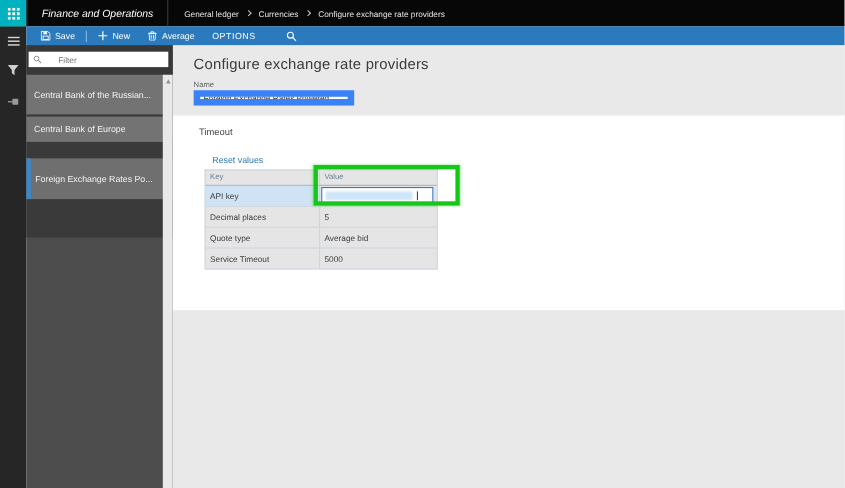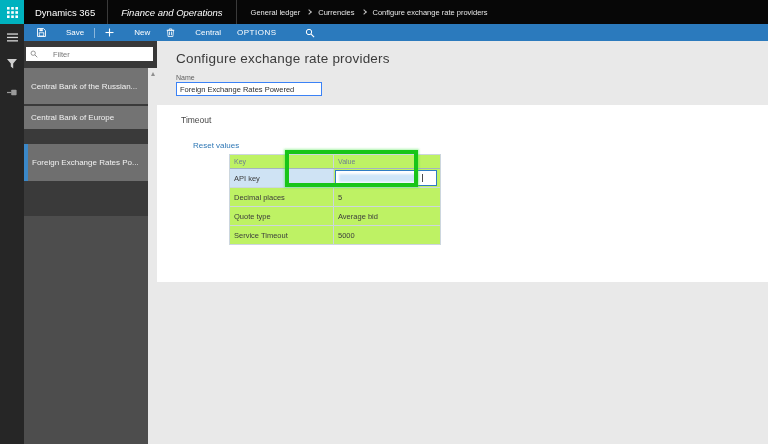--- a/index.html
+++ b/index.html
@@ -11,21 +11,21 @@
   .waffle { width:24px; height:24px; background:#00b2bf; border:none; display:flex; align-items:center; justify-content:center; cursor:pointer; flex:0 0 24px; }
   .brand { color:#fff; font-size:9.5px; display:flex; align-items:center; padding:0 12px 0 11px; white-space:nowrap; cursor:pointer; }
   .product { color:#fff; font-size:9.5px; display:flex; align-items:center; padding:0 13px; white-space:nowrap; cursor:pointer;font-style:italic; }
   .tb-sep { width:1px; background:#3a3a3a; margin:0; }
   .breadcrumb { display:flex; align-items:center; padding-left:14px; }
   .crumb { color:#e6e6e6; font-size:7.5px; white-space:nowrap; cursor:pointer; }
   .chev { width:4px; height:4px; border-top:1px solid #c2c2c2; border-right:1px solid #c2c2c2; transform:rotate(45deg); margin:0 7px; }
 
   
   .cmdbar { position:absolute; left:24px; top:24px; width:744px; height:17px; background:#2b7abd; display:flex; align-items:center; padding-left:5px; z-index:3; }
-  .cmd { background:none; border:none; color:#fff; font-size:8px; font-family:inherit; height:17px; display:flex; align-items:center; gap:20px; padding:0 8px; cursor:pointer; white-space:nowrap; }
+  .cmd { background:none; border:none; color:#fff; font-size:8px; font-family:inherit; height:17px; display:flex; align-items:center; gap:4px; padding:0 8px; cursor:pointer; white-space:nowrap; }
   .cmd-sep { width:1px; height:10px; background:rgba(255,255,255,.45); margin:0 2px; }
   .cmd.options span { letter-spacing:.5px; }
   .cmd.searchbtn { margin-left:12px; }
 
   
   .rail { position:absolute; left:0; top:24px; width:24px; height:420px; background:#262626; z-index:2; }
   .rail button { display:flex; width:24px; height:22px; align-items:center; justify-content:center; background:none; border:none; cursor:pointer; }
   .rail .b-menu { margin-top:2px; }
   .rail .b-filter { margin-top:5px; }
   .rail .b-pin { margin-top:6px; }
@@ -42,27 +42,27 @@
   .side-item.i1 { top:65px; height:23px; }
   .side-item.i2 { top:103px; height:37px; background:#6f6f6f; border-left:4px solid #3b88c8; padding-left:4px; }
   .scroll-track { position:absolute; left:124px; top:27px; width:9px; height:376px; background:#e9e9e9; cursor:pointer; }
   .scroll-up { width:0; height:0; border-left:2.5px solid transparent; border-right:2.5px solid transparent; border-bottom:4px solid #8f8f8f; margin:4px auto 0 auto; }
 
   
   .main { position:absolute; left:157px; top:41px; width:611px; height:403px; background:#e9e9e9; }
   .page-header { position:absolute; left:0; top:0; width:611px; height:64px; background:#e9e9e9; }
   .page-title { position:absolute; left:19px; top:10px; font-size:13.5px; font-weight:300; color:#3b3b3b; letter-spacing:.2px; }
   .name-label { position:absolute; left:19px; top:33px; font-size:7px; color:#5f5f5f; }
-  .name-input { position:absolute; left:19px; top:41px; width:146px; height:14px; background:#fff; border:1px solid #3b82f6; font-size:7.5px; font-family:inherit; color:#2e2e2e; padding:0 3px; outline:none; }
+  .name-input { position:absolute; left:19px; top:41px; width:146px; height:14px; background:#fff; border:6px solid #3b82f6; font-size:7.5px; font-family:inherit; color:#2e2e2e; padding:0 3px; outline:none; }
 
   .fasttab { position:absolute; left:0; top:64px; width:611px; height:177px; background:#fff; }
   .fasttab-header { position:absolute; left:24px; top:10px; font-size:8.5px; color:#474747; cursor:pointer; }
   .reset-link { position:absolute; left:36px; top:36px; font-size:8px; color:#2e77b5; cursor:pointer; text-decoration:none; }
 
-  .k-table { position:absolute; left:29px; top:49px; width:212px; border:1px solid #ccd6de; border-bottom:none; background:#bef264;margin-left:43px; }
+  .k-table { position:absolute; left:29px; top:49px; width:212px; border:1px solid #ccd6de; border-bottom:none; background:#e5e5e5; }
   .t-row { display:flex; height:19px; border-bottom:1px solid #ccd6de; position:relative; }
   .t-row.t-head { height:14px; border-bottom:1px solid #a4b4c0; }
   .c-key { width:104px; border-right:1px solid #ccd6de; display:flex; align-items:center; padding-left:4px; font-size:7.5px; color:#3c3c3c; }
   .c-val { flex:1; display:flex; align-items:center; padding-left:4px; font-size:7.5px; color:#3c3c3c; position:relative; }
   .t-head .c-key, .t-head .c-val { font-size:7px; color:#6e7f92; }
   .t-row.sel .c-key { background:#cfe3f4; }
   .api-input { position:absolute; left:1px; top:1px; right:3px; bottom:1px; border:1px solid #2e7cc3; background:#fff; cursor:text; }
   .redact { position:absolute; left:3px; top:3px; bottom:3px; right:18px; background:#cfe6f8; filter:blur(1.2px); }
   .caret { position:absolute; right:13px; top:3px; bottom:3px; width:1px; background:#4a4a4a; }
 
@@ -83,21 +83,20 @@
             <rect x="8.4" y="0" width="2.6" height="2.6"></rect>
             <rect x="0" y="4.2" width="2.6" height="2.6"></rect>
             <rect x="4.2" y="4.2" width="2.6" height="2.6"></rect>
             <rect x="8.4" y="4.2" width="2.6" height="2.6"></rect>
             <rect x="0" y="8.4" width="2.6" height="2.6"></rect>
             <rect x="4.2" y="8.4" width="2.6" height="2.6"></rect>
             <rect x="8.4" y="8.4" width="2.6" height="2.6"></rect>
           </g>
         </svg>
     </button>
-    <div class="brand">Dynamics 365</div>
     <div class="tb-sep"></div>
     <div class="product">Finance and Operations</div>
     <div class="tb-sep"></div>
     <nav class="breadcrumb">
       <span class="crumb">General ledger</span>
       <span class="chev"></span>
       <span class="crumb">Currencies</span>
       <span class="chev"></span>
       <span class="crumb">Configure exchange rate providers</span>
     </nav>
@@ -124,21 +123,21 @@
     </button>
     <button class="cmd">
       <svg width="9" height="9" viewBox="0 0 8 9">
           <g fill="none" stroke="#ffffff" stroke-width="0.8">
             <path d="M1 2.3 H7 L6.4 8.5 H1.6 Z"></path>
             <path d="M0.2 2.3 H7.8"></path>
             <path d="M2.8 2.2 V0.9 H5.2 V2.2"></path>
             <path d="M3 3.6 V7.2 M5 3.6 V7.2"></path>
           </g>
         </svg>
-      <span>Central</span>
+      <span>Average</span>
     </button>
     <button class="cmd options">
       <span>OPTIONS</span>
     </button>
     <button class="cmd searchbtn">
       <svg width="10" height="10" viewBox="0 0 10 10">
           <circle cx="4" cy="4" r="2.7" fill="none" stroke="#ffffff" stroke-width="1"></circle>
           <line x1="6.1" y1="6.1" x2="9.1" y2="9.1" stroke="#ffffff" stroke-width="1.1"></line>
         </svg>
     </button>

